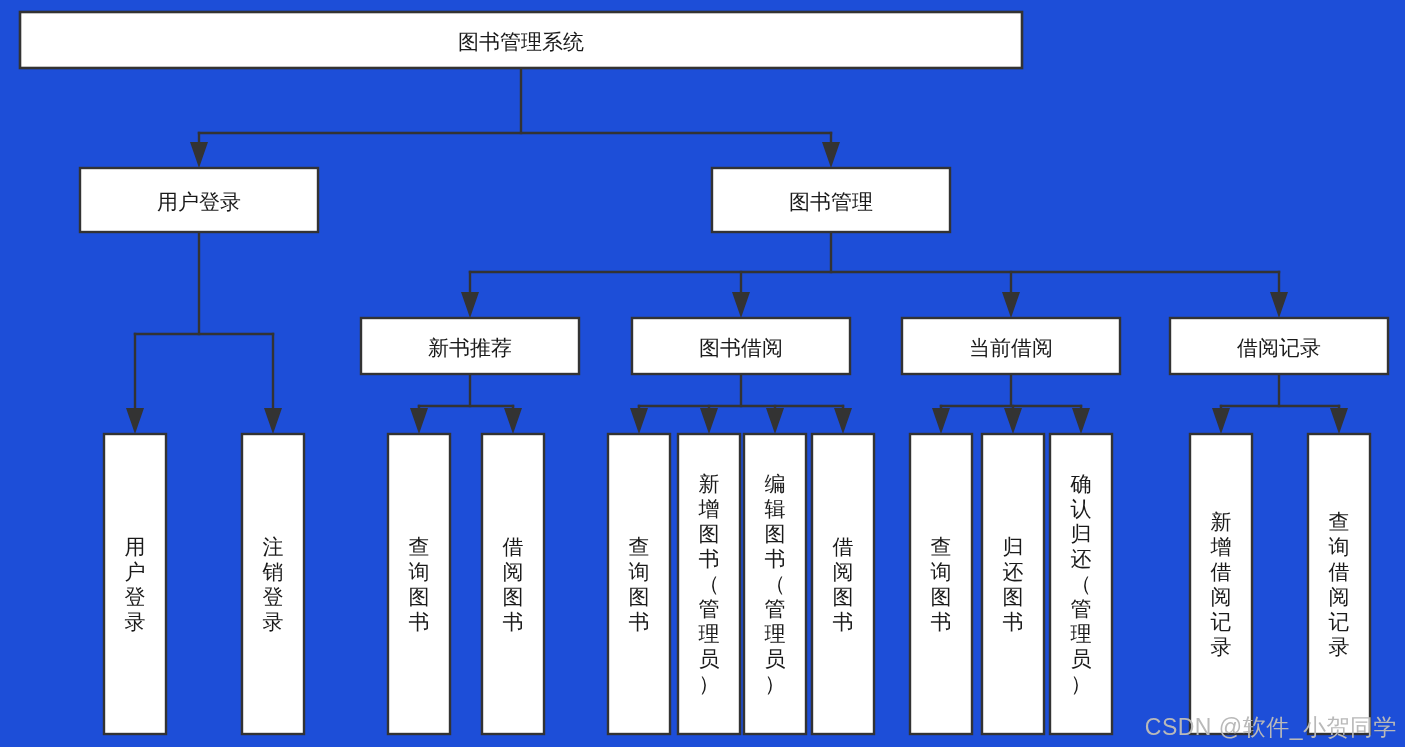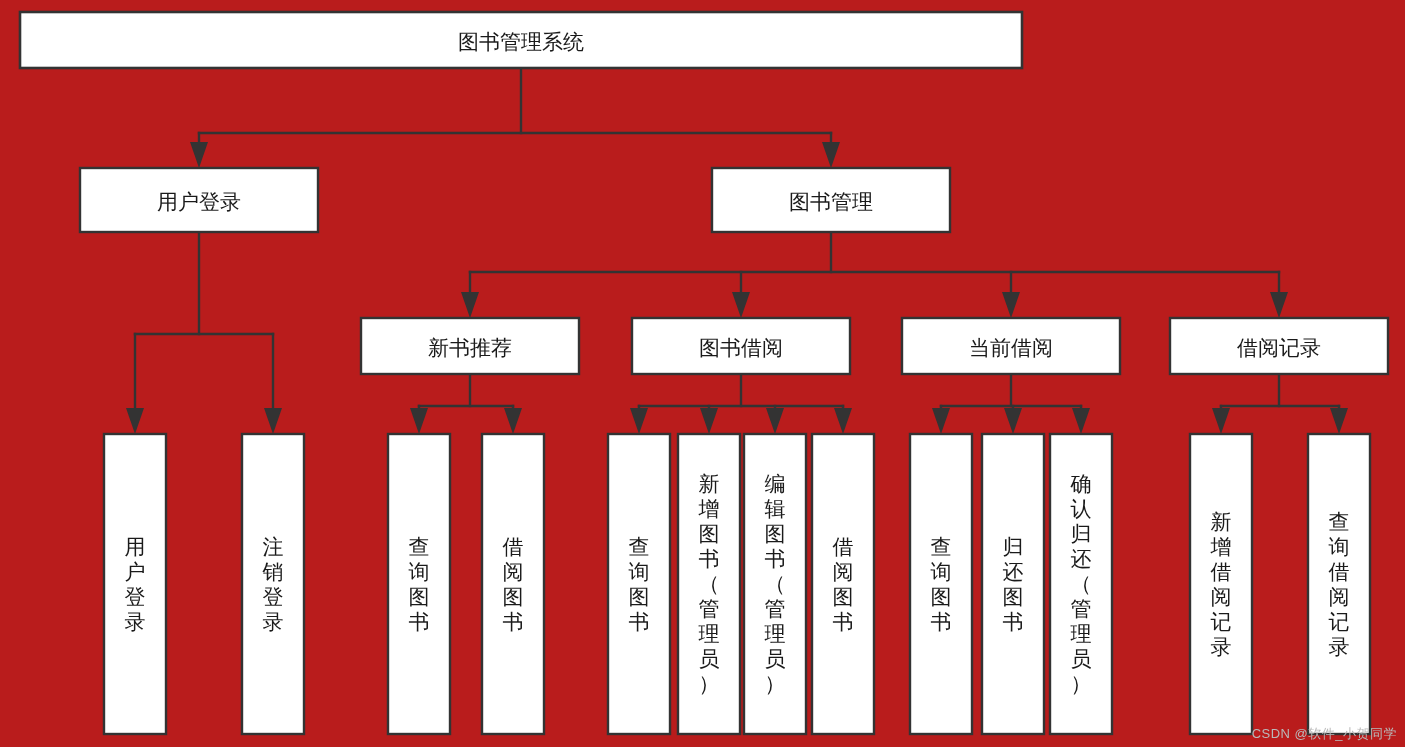--- a/index.html
+++ b/index.html
@@ -11,21 +11,21 @@
   body {
     width: 1405px;
     height: 747px;
     font-family: "Liberation Sans", "DejaVu Sans", sans-serif;
     overflow: hidden;
   }
   #diagram-root {
     position: relative;
     width: 1405px;
     height: 747px;
-    background: #b91c1c;
+    background: #1d4ed8;
   }
   svg#flowchart {
     position: absolute;
     left: 0;
     top: 0;
     width: 1405px;
     height: 747px;
     display: block;
   }
   .node-rect {
@@ -57,21 +57,21 @@
     fill: #1a1a1a;
     font-family: "Liberation Sans", "DejaVu Sans", sans-serif;
     font-size: 21px;
     text-anchor: middle;
   }
   .watermark {
     position: absolute;
     right: 8px;
     bottom: 4px;
     font-family: "Liberation Sans", "DejaVu Sans", sans-serif;
-    font-size: 13px;
+    font-size: 23px;
     color: #b9b9b9;
     letter-spacing: 0.5px;
     white-space: nowrap;
     user-select: none;
   }
 </style>
 </head>
 <body>
 
 <div id="diagram-root">

